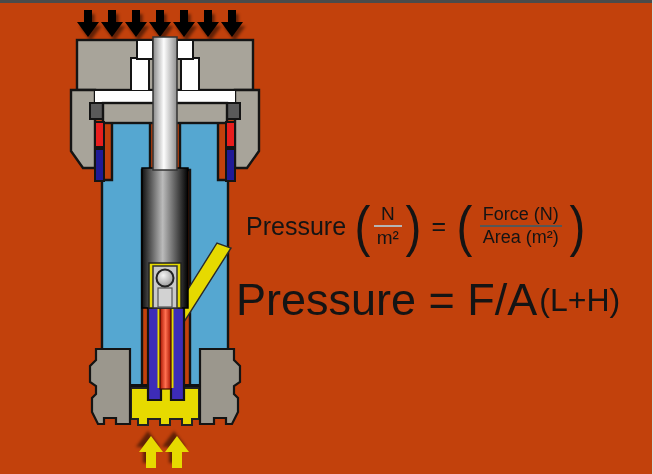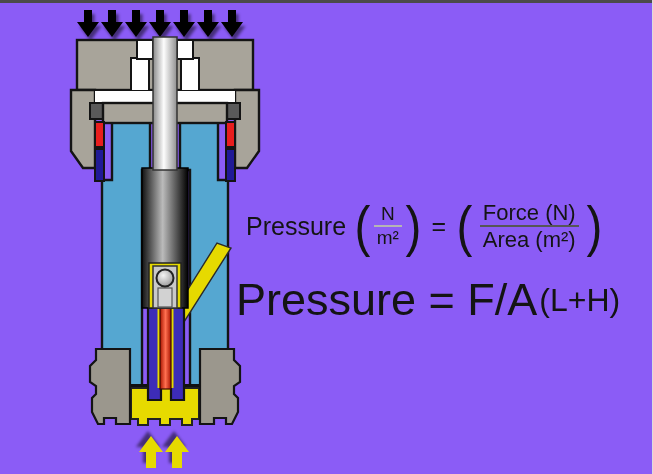--- a/index.html
+++ b/index.html
@@ -1,28 +1,28 @@
 <!DOCTYPE html>
 <html><head>
 <meta charset="utf-8">
 <style>
   html,body{margin:0;padding:0;background:#ffffff;}
-  #page{position:relative;width:653px;height:474px;background:#8b5cf6;overflow:hidden;
+  #page{position:relative;width:653px;height:474px;background:#c2410c;overflow:hidden;
         font-family:"Liberation Sans", sans-serif;}
   #top-border{position:absolute;left:0;top:0;width:653px;height:3px;background:#4b4b4b;}
   #right-border{position:absolute;right:0;top:0;width:1px;height:474px;background:#dcdcdc;}
   svg{position:absolute;left:0;top:0;}
   .formula{position:absolute;color:#141414;display:flex;align-items:center;white-space:nowrap;}
   #formula-units{left:246px;top:192px;height:68px;font-size:25px;}
   #formula-units .word{margin-right:7px;}
   .bigparen{font-size:56px;font-weight:400;line-height:0.85;transform:scaleX(.85);display:inline-block;}
   .frac{display:inline-flex;flex-direction:column;align-items:center;line-height:1.05;margin:0 2px;}
   .frac .num,.frac .den{padding:0 3px;}
   .frac-small{font-size:19px;}
-  .frac-big{font-size:22px;margin:0 6px;}
+  .frac-big{font-size:18px;margin:0 6px;}
   .bar{height:2.5px;align-self:stretch;margin:1px 0;}
   .bar-light{background:#b5b5b5;}
   .bar-dark{background:#565656;}
   .eq{margin:0 9px;font-size:25px;}
   #formula-short{left:236px;top:274px;font-size:45px;font-weight:500;}
   #formula-short .sub{font-size:32px;vertical-align:-9px;margin-left:2px;font-weight:400;}
 </style>
 </head>
 <body>
 

